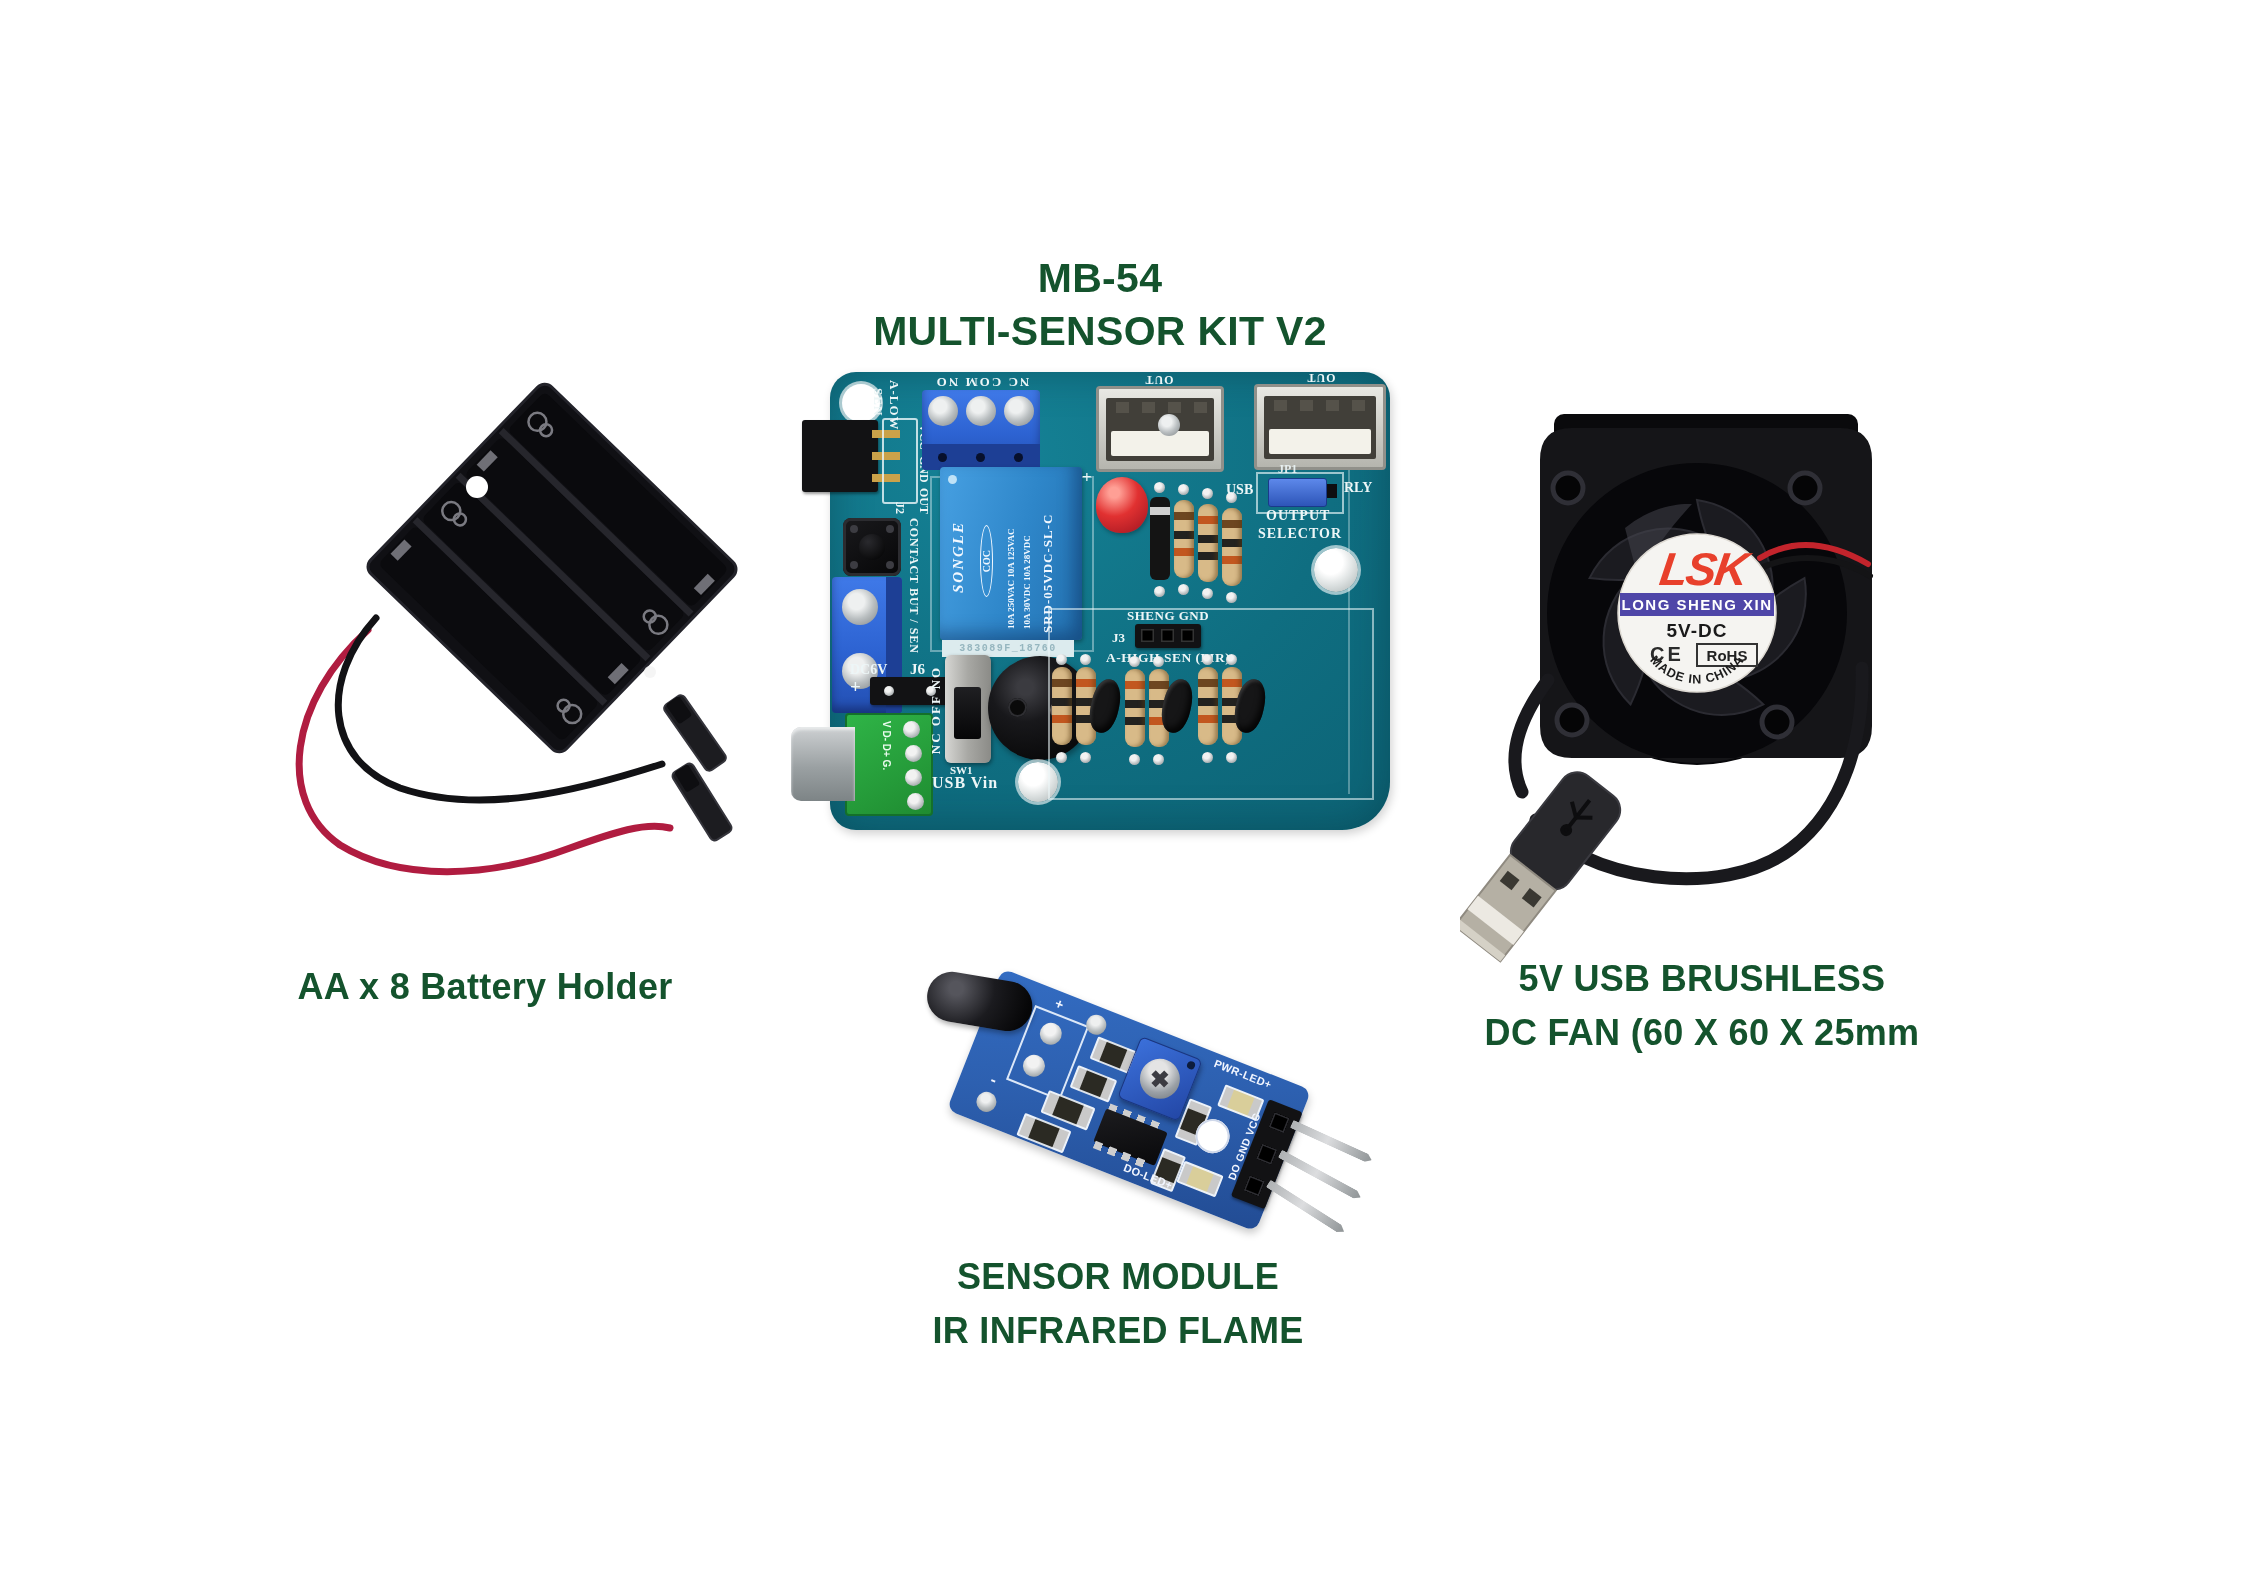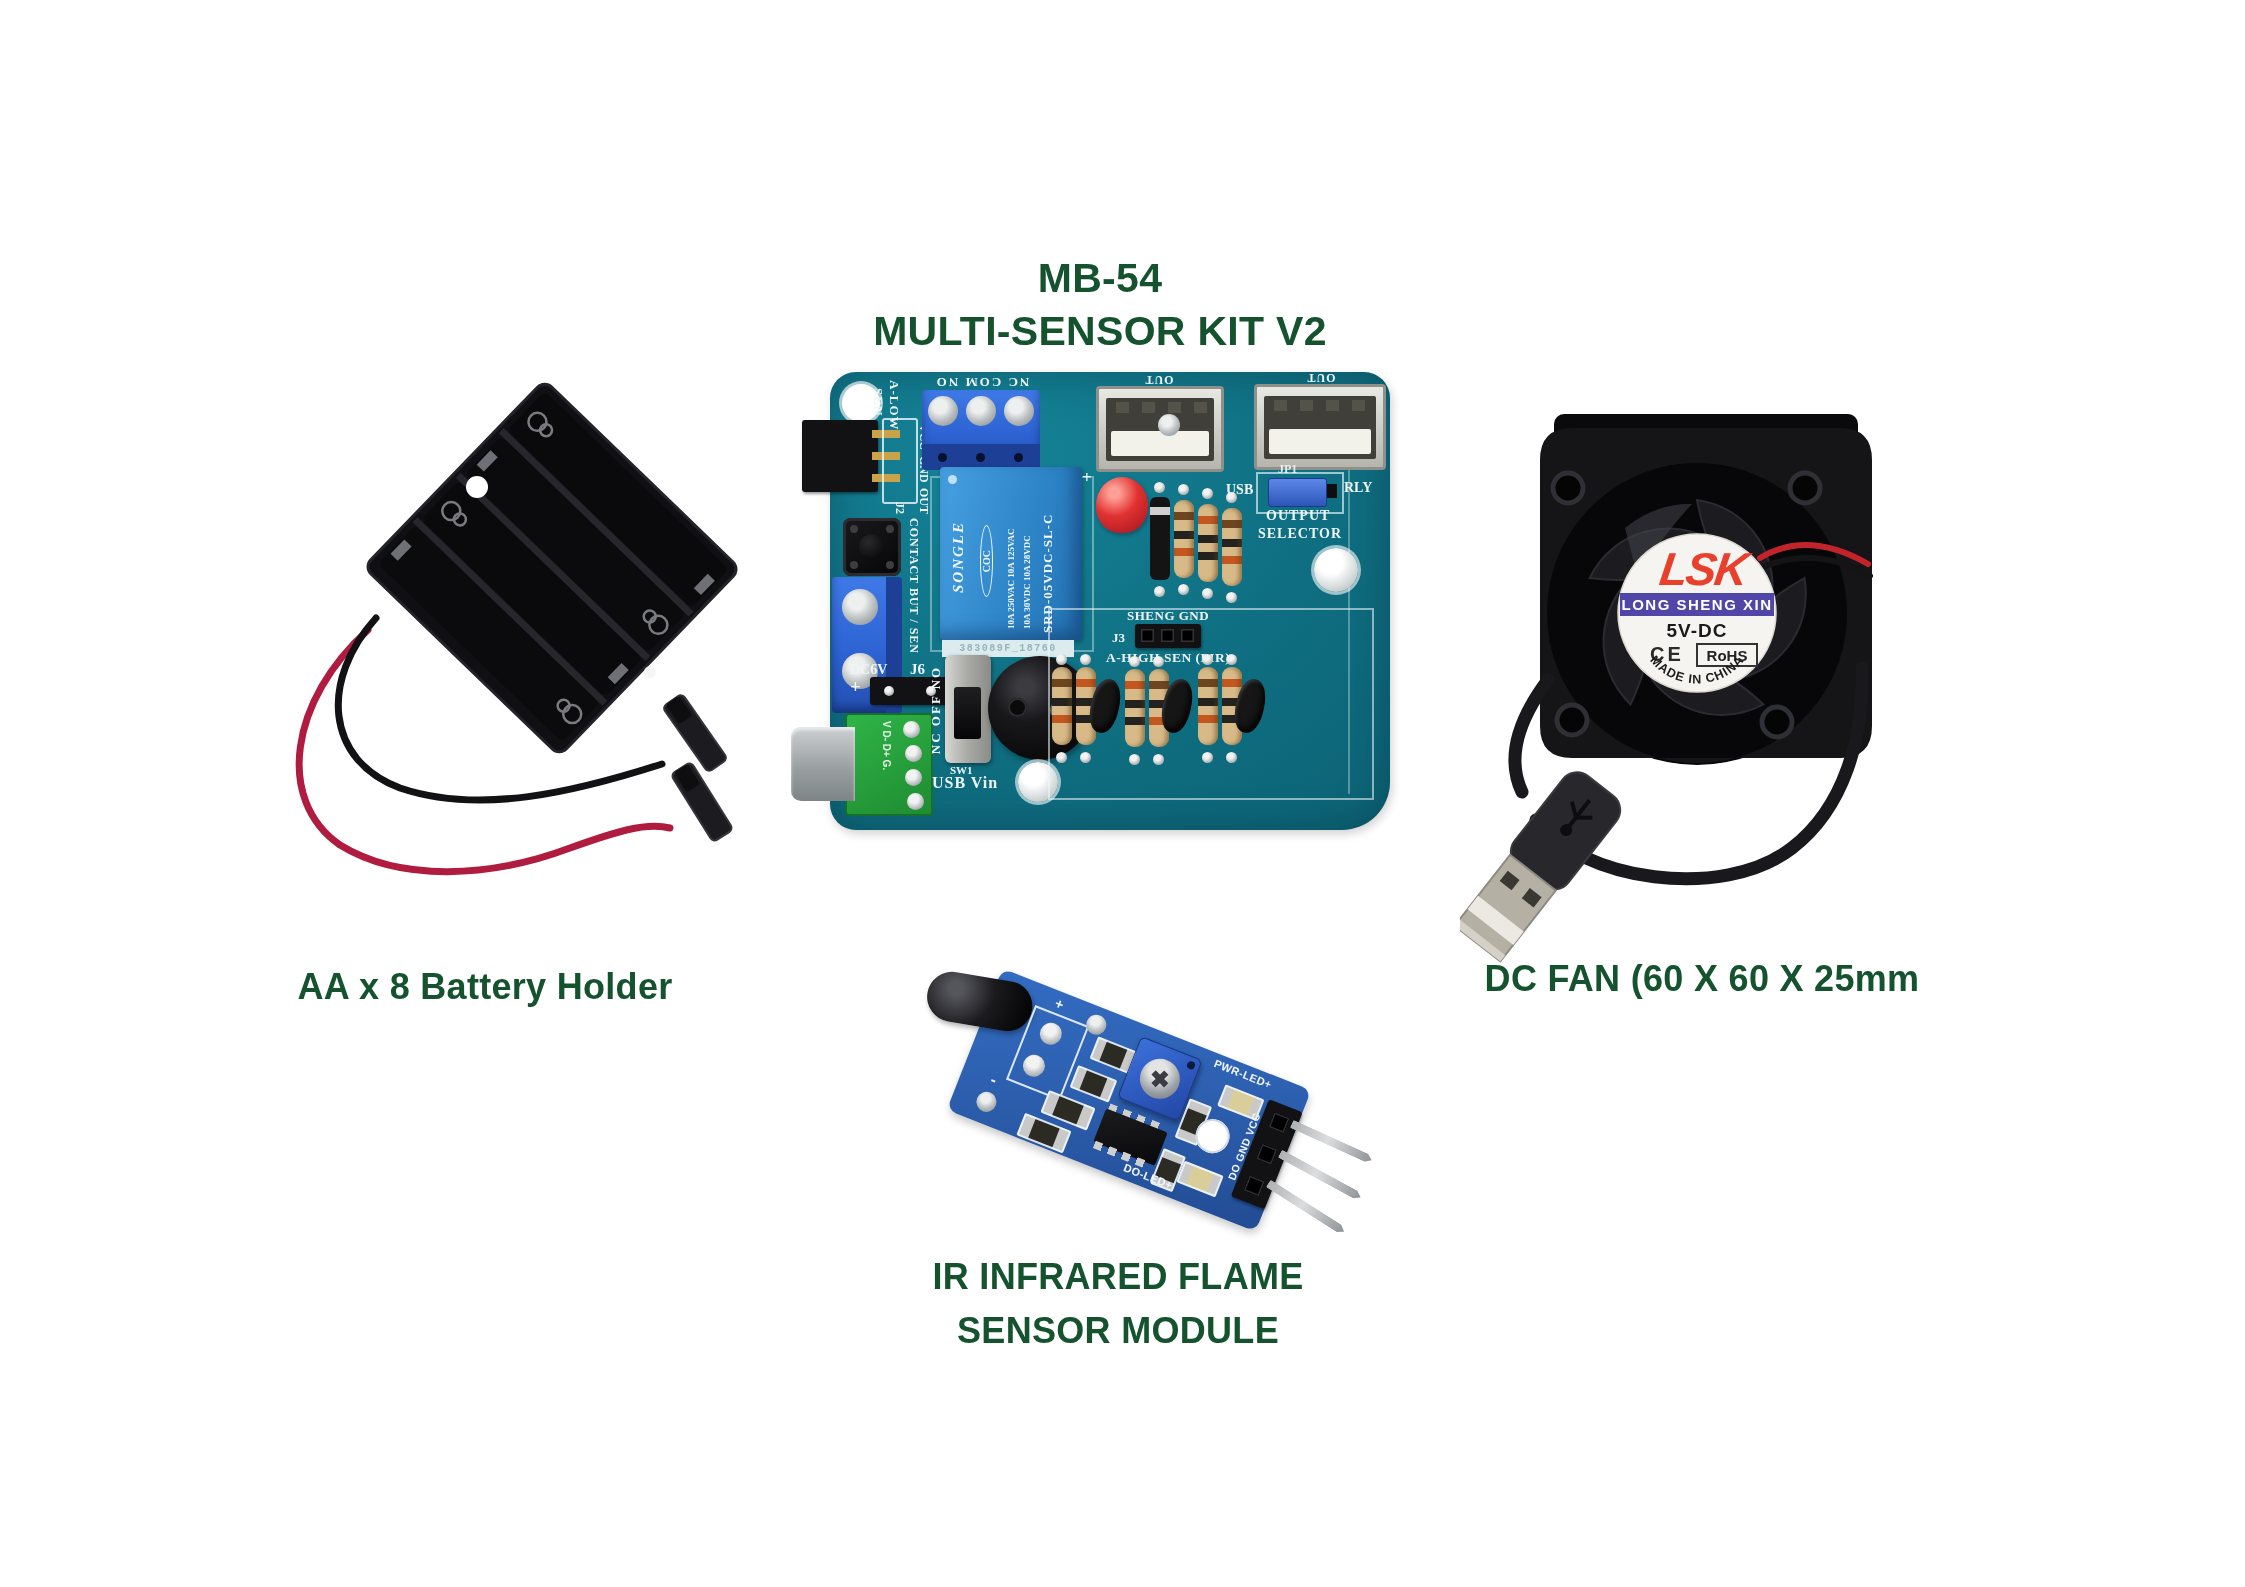--- a/index.html
+++ b/index.html
@@ -65,25 +65,26 @@
 <body>
 
 <div class="canvas">
 
   <div class="caption title" style="left:800px;top:252px;width:600px;">
     <div>MB-54</div>
     <div>MULTI-SENSOR KIT V2</div>
   </div>
   <div class="caption" style="left:185px;top:960px;width:600px;">AA x 8 Battery Holder</div>
   <div class="caption" style="left:1402px;top:952px;width:600px;">
+    <div>5V USB BRUSHLESS</div>
     <div>DC FAN (60 X 60 X 25mm</div>
   </div>
   <div class="caption" style="left:818px;top:1250px;width:600px;">
+    <div>SENSOR MODULE</div>
     <div>IR INFRARED FLAME</div>
-    <div>SENSOR MODULE</div>
   </div>
 
   <svg class="abs" style="left:270px;top:330px;" width="560" height="580" viewBox="0 0 560 580">
     <g transform="rotate(44 282 238)">
       <rect x="146" y="108" width="272" height="260" rx="10" fill="#101014" stroke="#23232a" stroke-width="3"></rect>
       <rect x="154" y="116" width="256" height="54" rx="6" fill="#0a0a0d"></rect>
       <rect x="154" y="178" width="256" height="54" rx="6" fill="#0b0b0e"></rect>
       <rect x="154" y="240" width="256" height="54" rx="6" fill="#0a0a0d"></rect>
       <rect x="154" y="302" width="256" height="54" rx="6" fill="#0b0b0e"></rect>
       <rect x="150" y="171" width="264" height="7" fill="#26262c"></rect>

